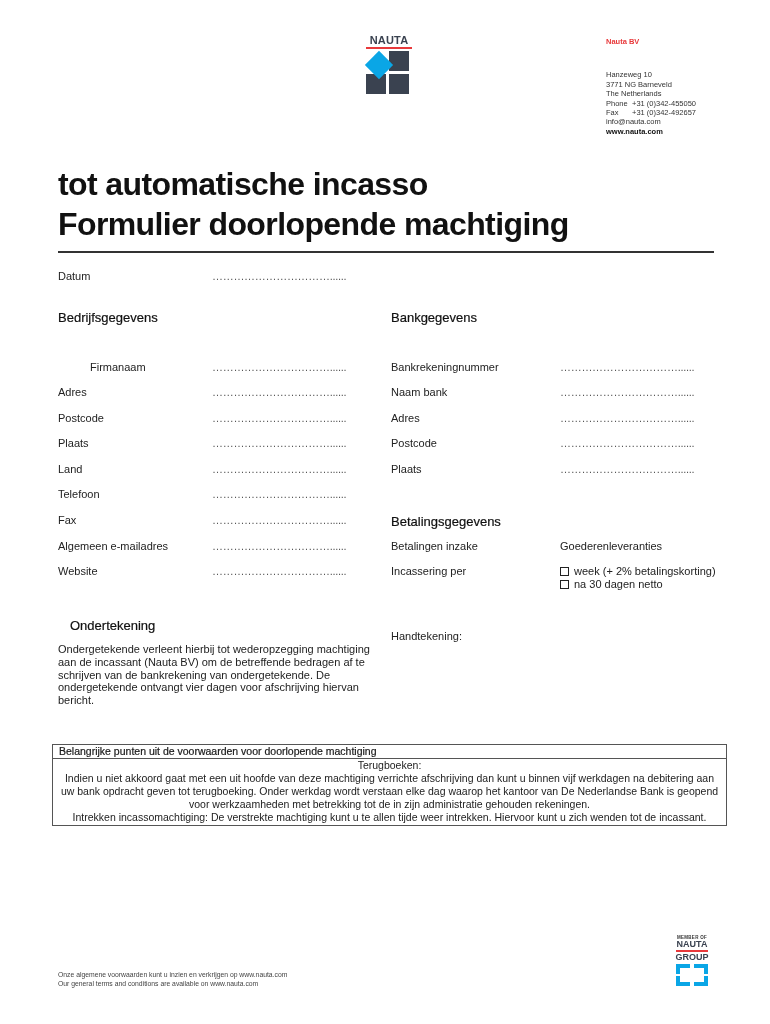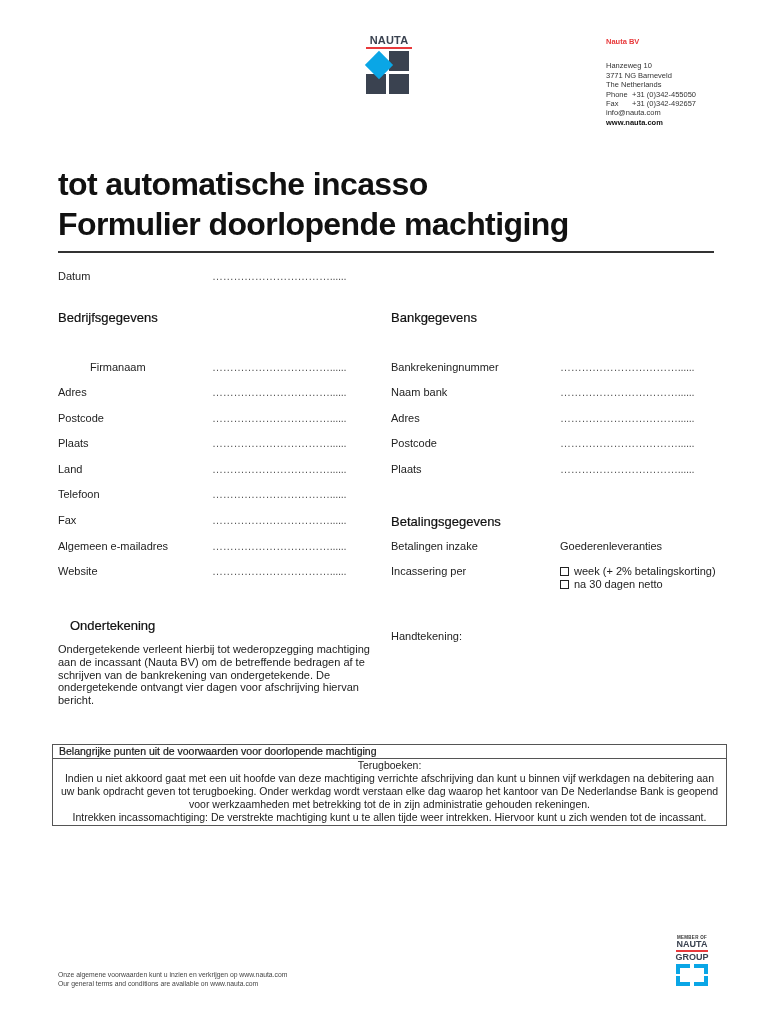--- a/index.html
+++ b/index.html
@@ -10,21 +10,21 @@
   
   .logo { left: 366px; top: 34px; width: 46px; }
   .logo-word { font-family: "Liberation Sans", sans-serif; font-weight: bold; font-size: 11px; color: #3a4250; letter-spacing: 0.2px; text-align: center; line-height: 12px; }
   .logo-bar { height: 2px; background: #e8393b; margin: 1px 0 2px 0; }
   .logo-grid { position: relative; width: 44px; height: 44px; }
   .sq { position: absolute; width: 20px; height: 20px; background: #3a4250; }
   .diamond { position: absolute; width: 20px; height: 20px; background: #0aa6e6; transform: rotate(45deg); left: 3px; top: 4px; }
 
   
   .addr { left: 606px; top: 37px; font-size: 7.5px; line-height: 9.4px; color: #333; }
-  .addr .company { color: #e8393b; font-weight: bold; font-size: 7.5px; margin-bottom: 15px; }
+  .addr .company { color: #e8393b; font-weight: bold; font-size: 7.5px; margin-bottom: 24px; }
   .addr .web { font-weight: bold; color: #111; }
   .addr .tab { display: inline-block; width: 26px; }
 
   
   .title { left: 58px; top: 164px; font-family: "Liberation Sans", sans-serif; font-weight: bold; font-size: 32px; line-height: 40px; color: #111; letter-spacing: -0.6px; }
   .title-rule { left: 58px; top: 251px; width: 656px; height: 2px; background: #333; }
 
   .lbl { font-size: 11px; color: #222; white-space: nowrap; }
   .sec { font-size: 13px; color: #111; font-weight: normal; -webkit-text-stroke: 0.2px #111; }
   .dots { font-size: 11px; color: #555; letter-spacing: -0.3px; white-space: nowrap; }

